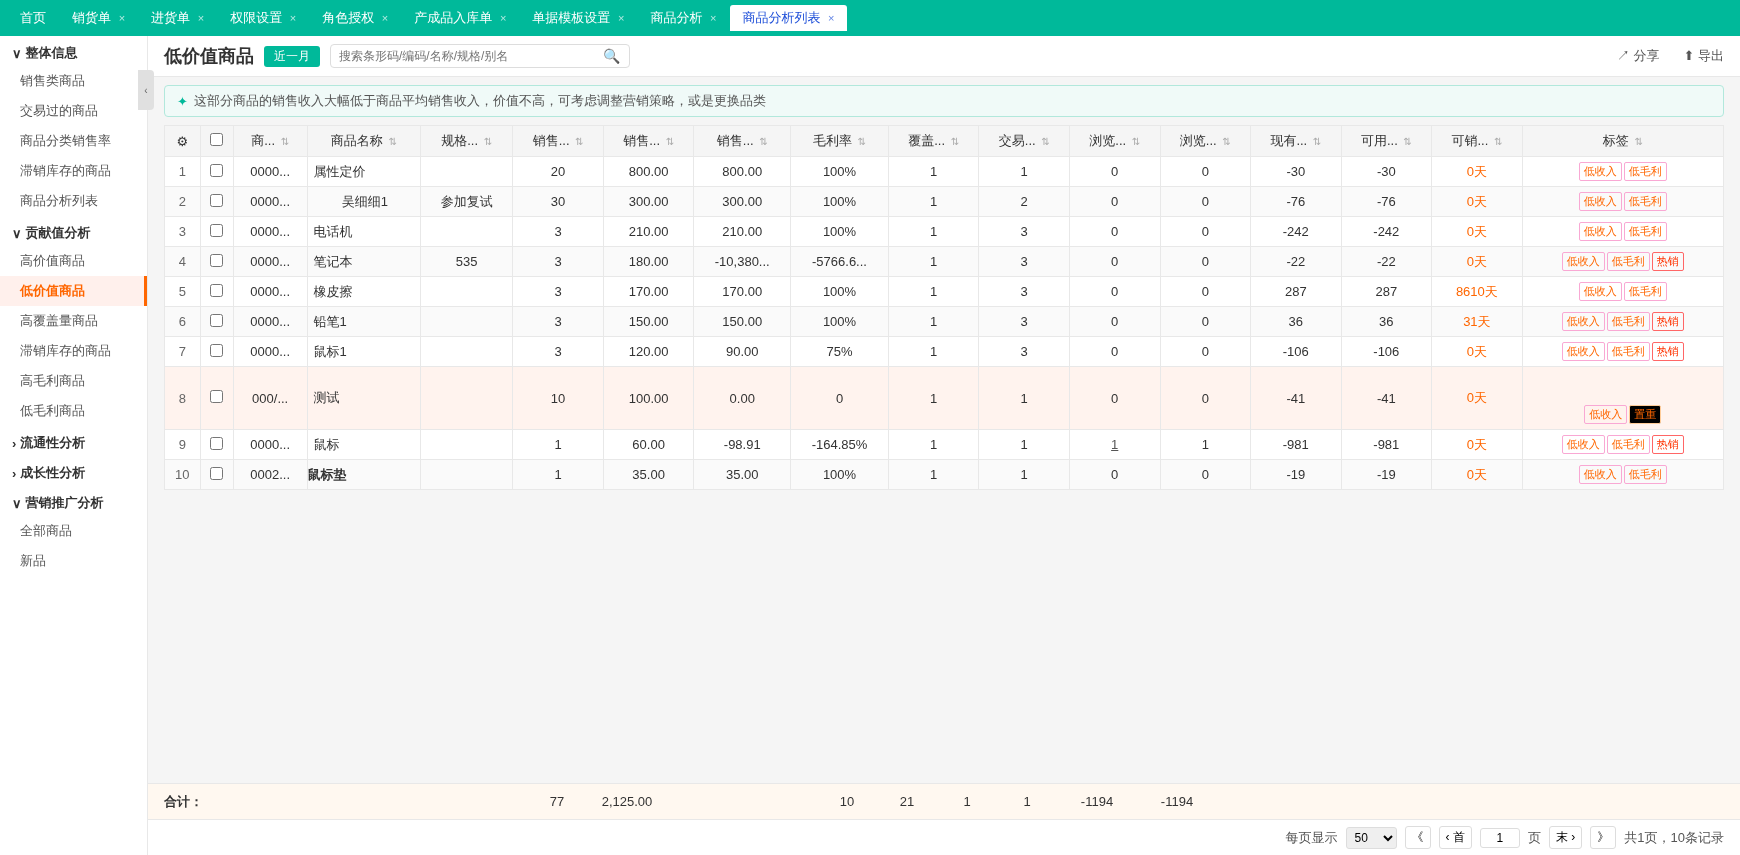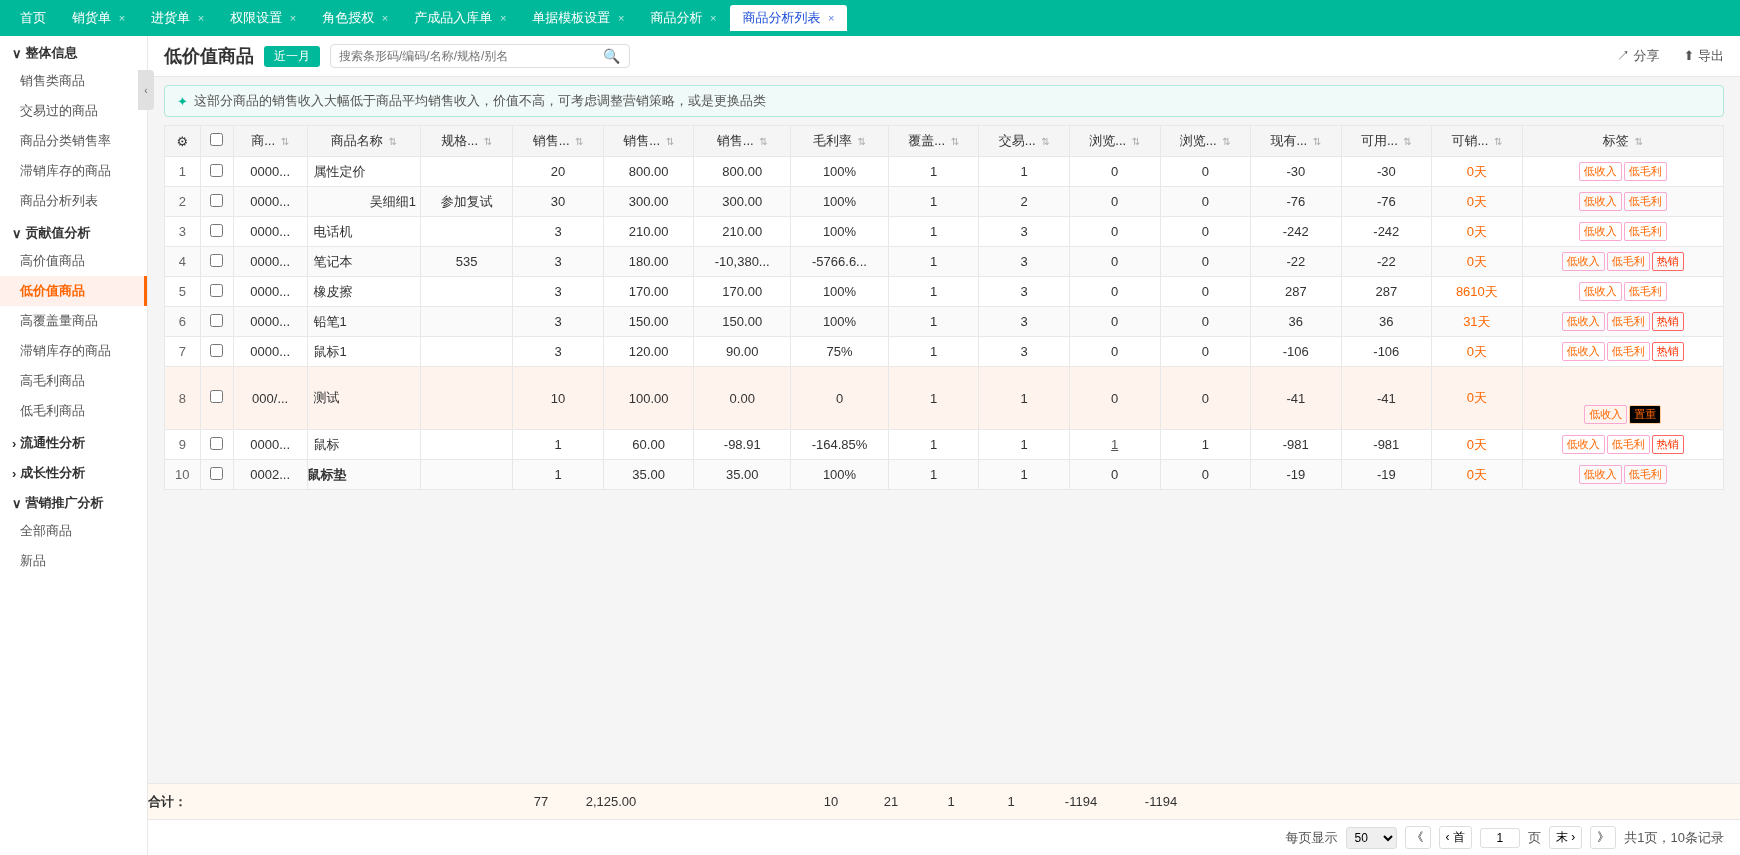--- a/index.html
+++ b/index.html
@@ -176,21 +176,21 @@
     .tag-orange { color: #ff6600; border: 1px solid #f9a8d4; }
     .tag-red { color: #ff3300; border: 1px solid #ff6666; }
     .tag-special { color: #ff6600; background: #000000; border: 1px solid #ffcc99; margin-top: 33px; }
     .days-orange { color: #ff6600; }
     .underline { text-decoration: underline; color: #555; }
 
     
     .footer-total {
       background: #fff8f0;
       border-top: 1px solid #e8e8e8;
-      padding: 6px 0;
+      padding: 6px 16px;
       display: flex;
       align-items: center;
       font-size: 13px;
       color: #333;
       min-height: 36px;
     }
     .footer-total .label { font-weight: bold; margin-right: 20px; }
 
     
     .pagination-bar {
@@ -348,21 +348,21 @@
     <td>0</td>
     <td>-30</td>
     <td>-30</td>
     <td class="days-orange">0天</td>
     <td><span class="tag tag-orange">低收入</span><span class="tag tag-orange">低毛利</span></td>
   </tr>
             <tr>
     <td style="color:#666;">2</td>
     <td><input type="checkbox" style=""></td>
     <td>0000...</td>
-    <td style="text-align:right; padding-left:6px;margin-left:45px;">吴细细1</td>
+    <td style="text-align:center; padding-left:6px;margin-left:45px;">吴细细1</td>
     <td>参加复试</td>
     <td>30</td>
     <td>300.00</td>
     <td>300.00</td>
     <td>100%</td>
     <td>1</td>
     <td>2</td>
     <td>0</td>
     <td>0</td>
     <td>-76</td>

